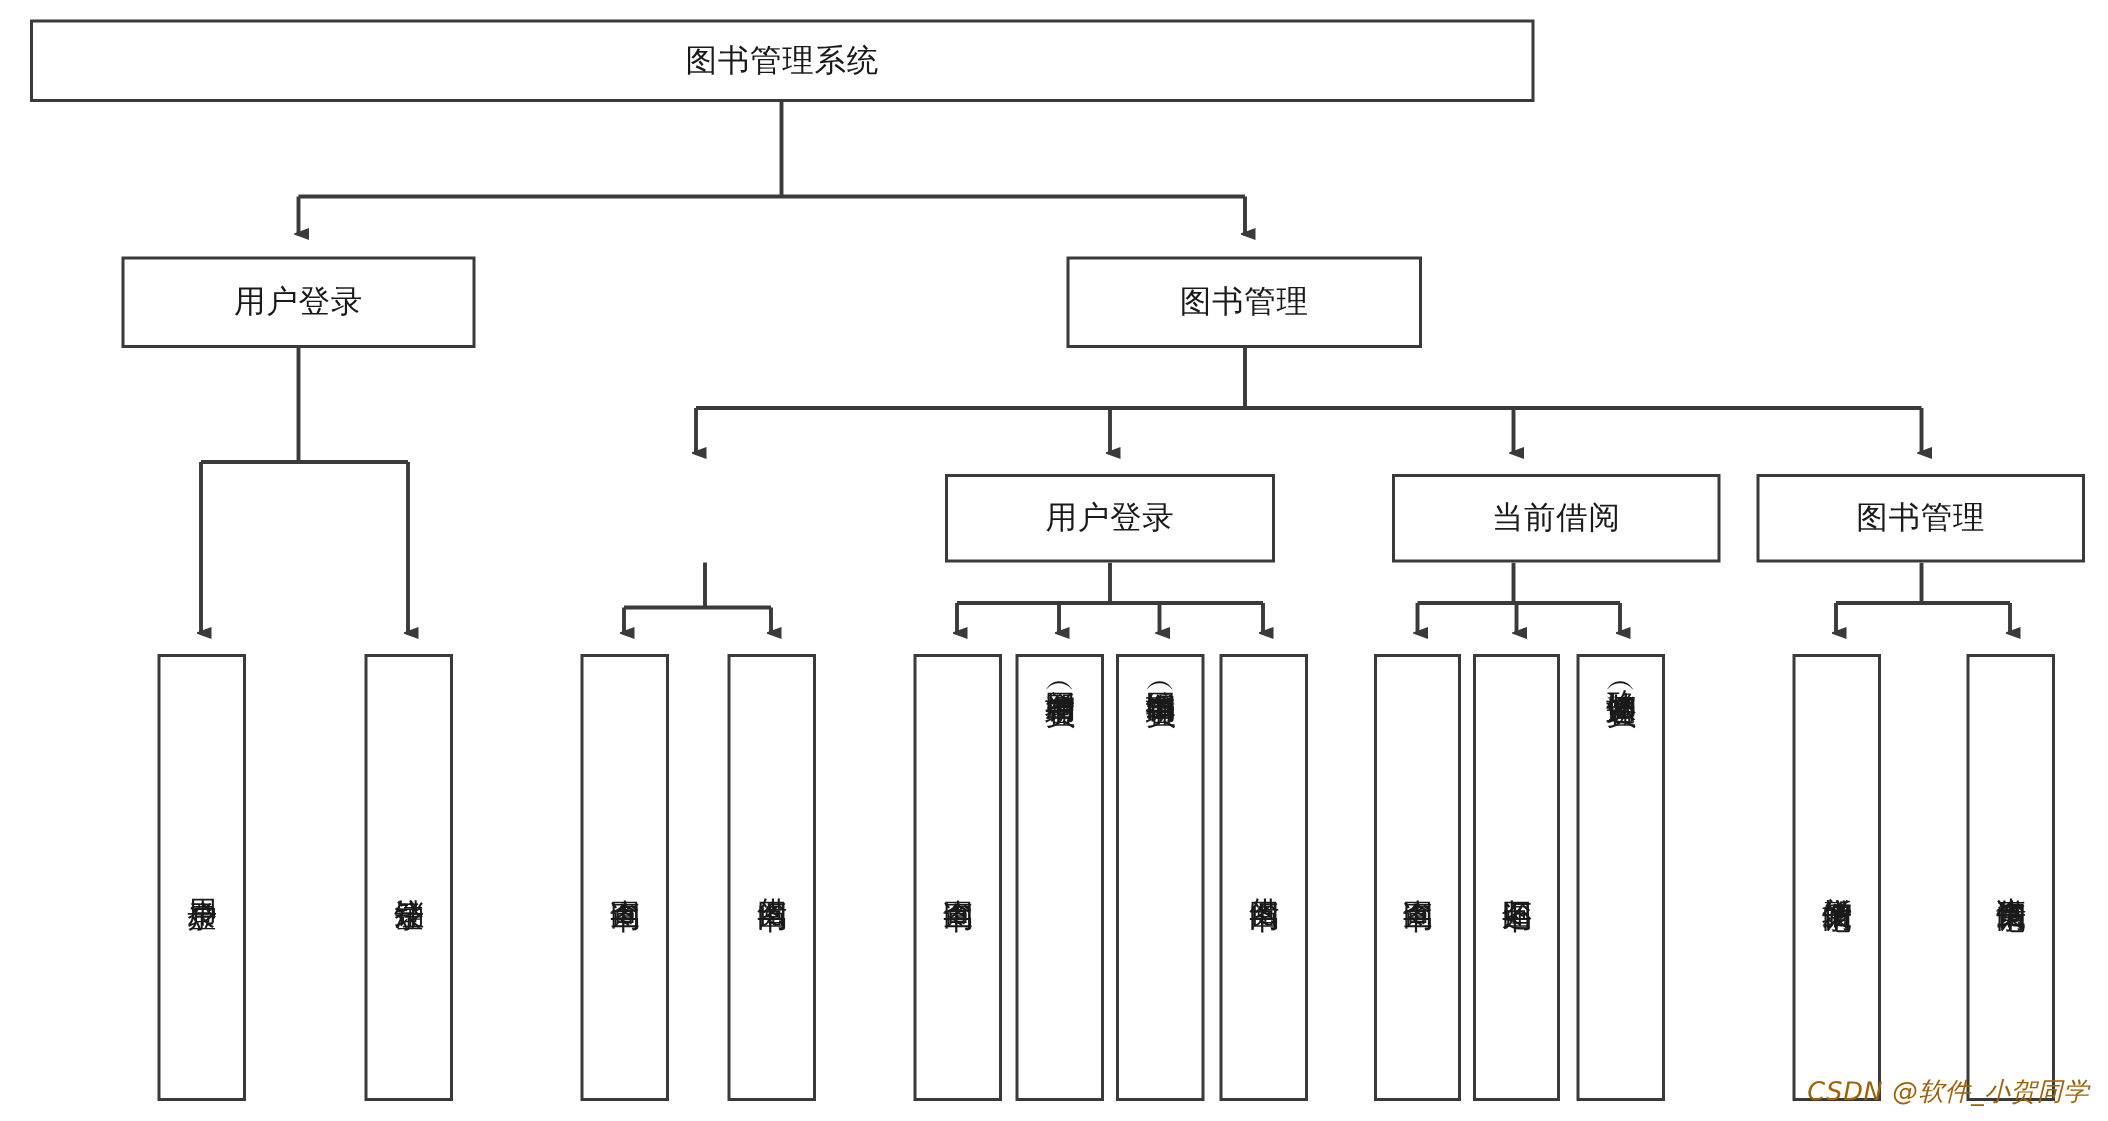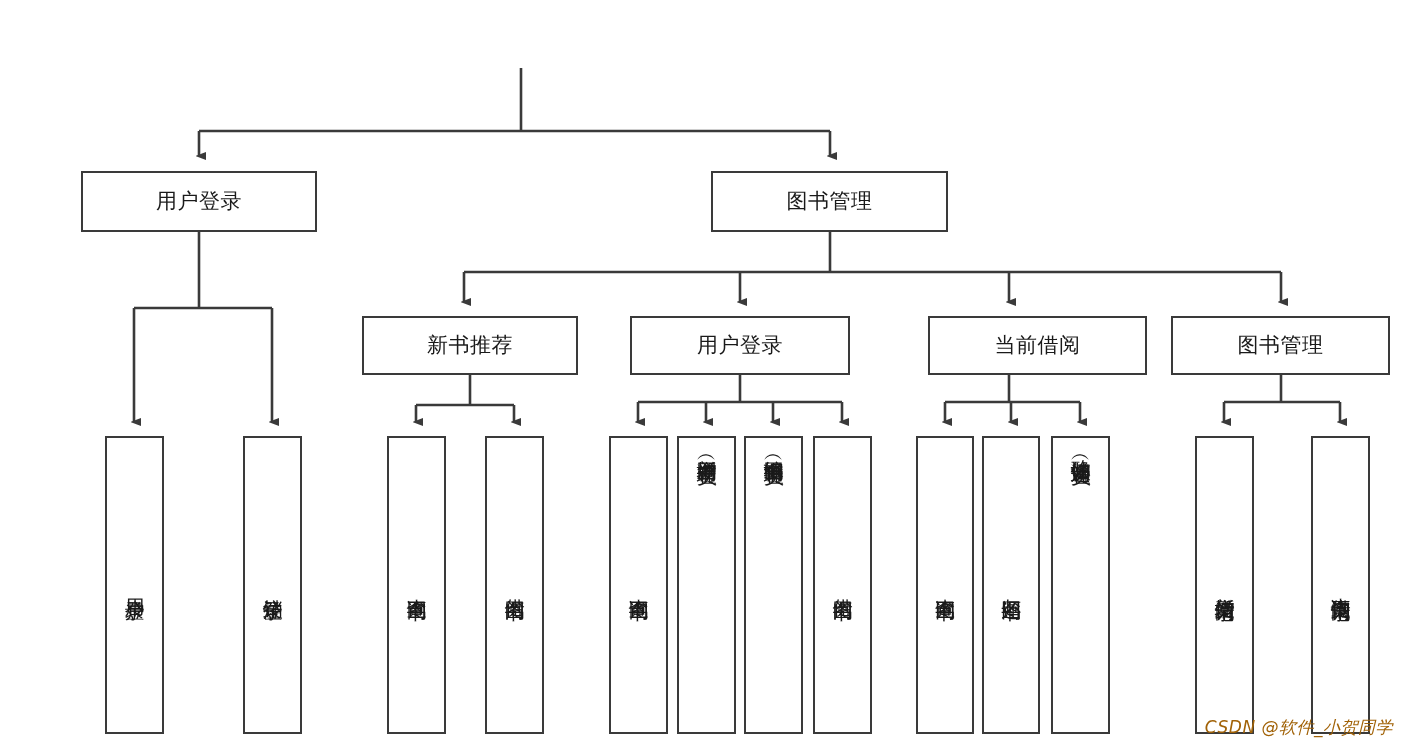--- a/index.html
+++ b/index.html
@@ -121,32 +121,32 @@
       <path d="M1011,402 L1011,422" marker-end="url(#arrowhead)"></path>
       <path d="M1080,402 L1080,422" marker-end="url(#arrowhead)"></path>
 
       <path d="M1281,375 L1281,402"></path>
       <path d="M1224,402 L1340,402"></path>
       <path d="M1224,402 L1224,422" marker-end="url(#arrowhead)"></path>
       <path d="M1340,402 L1340,422" marker-end="url(#arrowhead)"></path>
     </g>
   </svg>
 
+  <div class="node" style="left:20px; top:13px; width:1003px; height:55px;">
+    <span class="node-label">图书管理系统</span>
+  </div>
 
   <div class="node" style="left:81px; top:171px; width:236px; height:61px;">
     <span class="node-label">用户登录</span>
   </div>
 
   <div class="node" style="left:711px; top:171px; width:237px; height:61px;">
     <span class="node-label">图书管理</span>
   </div>
 
-  <div class="node" style="left:362px; top:316px; width:216px; height:59px;">
-    <span class="node-label">新书推荐</span>
-  </div>
 
   <div class="node" style="left:630px; top:316px; width:220px; height:59px;">
     <span class="node-label">用户登录</span>
   </div>
 
   <div class="node" style="left:900px; top:316px; width:219px; height:59px;margin-left:28px;">
     <span class="node-label">当前借阅</span>
   </div>
 
   <div class="node" style="left:1171px; top:316px; width:219px; height:59px;">

